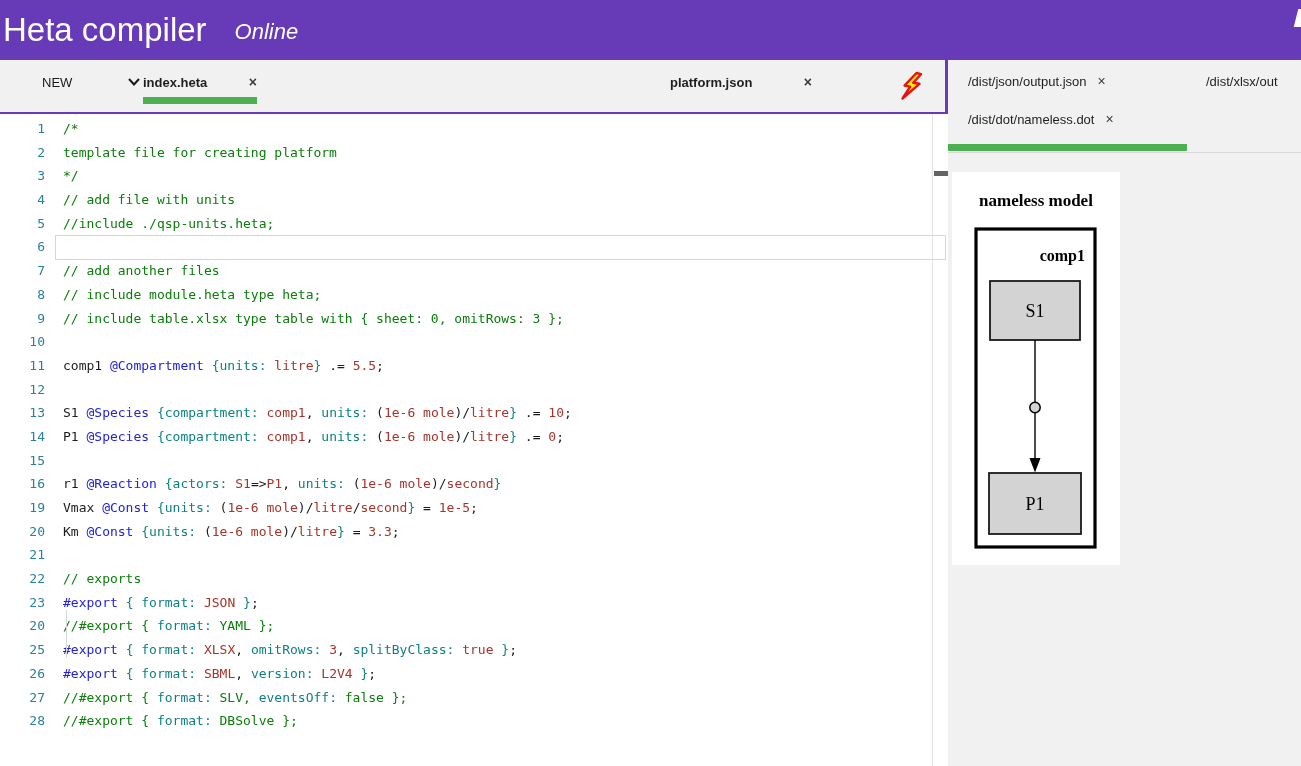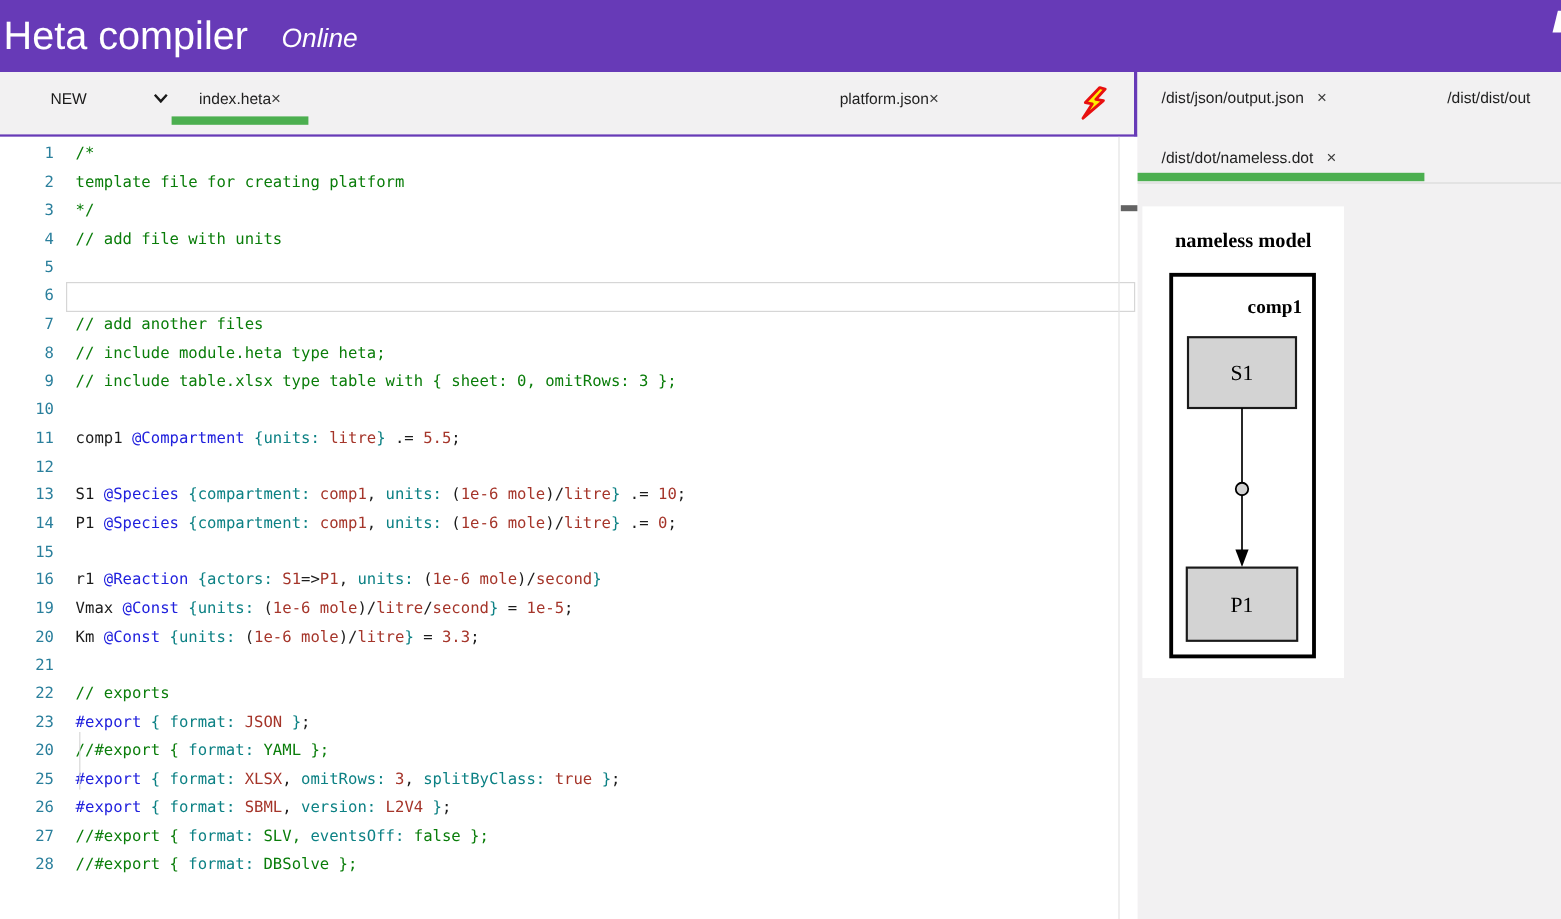--- a/index.html
+++ b/index.html
@@ -24,21 +24,21 @@
     position:absolute; left:0; top:60px; width:948px; height:54px;
     background:#f2f1f2; border-bottom:2px solid #673ab7; border-right:3px solid #673ab7;padding-left:28px;
   }
   .file-select {
     position:absolute; left:40px; top:6px; width:102px; height:32px;
     display:flex; align-items:center; justify-content:space-between;
     font-size:13px; color:#1a1a1a; cursor:pointer; padding:0 2px;
   }
   .tab {
     position:absolute; top:0; height:44px; display:flex; align-items:center;
-    justify-content:center; font-size:13px; color:#1f1f1f; cursor:pointer;
+    justify-content:space-between; font-size:13px; color:#1f1f1f; cursor:pointer;font-weight:bold;
   }
   .tab .close { font-size:14px; color:#3c3c3c; line-height:1; }
   .underline-green { position:absolute; background:#4caf50; }
   .bolt { position:absolute; left:897px; top:11px; width:30px; height:30px; cursor:pointer; }
   
   .editor {
     position:absolute; left:0; top:114px; width:948px; height:652px; background:#ffffff;
     font-family:"DejaVu Sans Mono", monospace; font-size:13px;
   }
   .active-line-box {
@@ -108,21 +108,21 @@
   </svg>
 </div>
 
 <div class="editor">
   <div class="active-line-box"></div>
   <div class="code-area" id="code-area">
       <div class="line-row"><span class="gutter">1</span><span class="code"><span class="t-c">/*</span></span></div>
       <div class="line-row"><span class="gutter">2</span><span class="code"><span class="t-c">template file for creating platform</span></span></div>
       <div class="line-row"><span class="gutter">3</span><span class="code"><span class="t-c">*/</span></span></div>
       <div class="line-row"><span class="gutter">4</span><span class="code"><span class="t-c">// add file with units</span></span></div>
-      <div class="line-row"><span class="gutter">5</span></div>
+      <div class="line-row"><span class="gutter">5</span><span class="code"><span class="t-c">//include ./qsp-units.heta;</span></span></div>
       <div class="line-row"><span class="gutter">6</span><span class="code"></span></div>
       <div class="line-row"><span class="gutter">7</span><span class="code"><span class="t-c">// add another files</span></span></div>
       <div class="line-row"><span class="gutter">8</span><span class="code"><span class="t-c">// include module.heta type heta;</span></span></div>
       <div class="line-row"><span class="gutter">9</span><span class="code"><span class="t-c">// include table.xlsx type table with { sheet: 0, omitRows: 3 };</span></span></div>
       <div class="line-row"><span class="gutter">10</span><span class="code"></span></div>
       <div class="line-row"><span class="gutter">11</span><span class="code"><span class="t-p">comp1 </span><span class="t-a">@Compartment</span><span class="t-p"> </span><span class="t-k">{units:</span><span class="t-p"> </span><span class="t-v">litre</span><span class="t-k">}</span><span class="t-p"> .= </span><span class="t-v">5.5</span><span class="t-p">;</span></span></div>
       <div class="line-row"><span class="gutter">12</span><span class="code"></span></div>
       <div class="line-row"><span class="gutter">13</span><span class="code"><span class="t-p">S1 </span><span class="t-a">@Species</span><span class="t-p"> </span><span class="t-k">{compartment:</span><span class="t-p"> </span><span class="t-v">comp1</span><span class="t-p">, </span><span class="t-k">units:</span><span class="t-p"> (</span><span class="t-v">1e-6 mole</span><span class="t-p">)/</span><span class="t-v">litre</span><span class="t-k">}</span><span class="t-p"> .= </span><span class="t-v">10</span><span class="t-p">;</span></span></div>
       <div class="line-row"><span class="gutter">14</span><span class="code"><span class="t-p">P1 </span><span class="t-a">@Species</span><span class="t-p"> </span><span class="t-k">{compartment:</span><span class="t-p"> </span><span class="t-v">comp1</span><span class="t-p">, </span><span class="t-k">units:</span><span class="t-p"> (</span><span class="t-v">1e-6 mole</span><span class="t-p">)/</span><span class="t-v">litre</span><span class="t-k">}</span><span class="t-p"> .= </span><span class="t-v">0</span><span class="t-p">;</span></span></div>
       <div class="line-row"><span class="gutter">15</span><span class="code"></span></div>
@@ -143,23 +143,23 @@
   <div class="scroll-thumb"></div>
 </div>
 
 <div class="right-panel">
   <div class="right-tabbar" id="right-tabs">
       <div class="rtab" style="left: 7px; top: 0px;">
         <span>/dist/json/output.json</span>
         <span class="close" style="font-size: 14px; color: rgb(60, 60, 60);">×</span>
       </div>
       <div class="rtab" style="left: 245px; top: 0px;">
-        <span>/dist/dist/out</span>
+        <span>/dist/xlsx/out</span>
       </div>
-      <div class="rtab" style="left: 7px; top: 50px;">
+      <div class="rtab" style="left: 7px; top: 38px;">
         <span>/dist/dot/nameless.dot</span>
         <span class="close" style="font-size: 14px; color: rgb(60, 60, 60);">×</span>
       </div>
       <div class="underline-green" style="left: 0px; top: 84px; width: 239px; height: 7px;"></div>
     </div>
 
   <div class="diagram-card">
     <svg width="168" height="393" viewBox="0 0 168 393">
       <text x="84" y="34" text-anchor="middle" font-family="Liberation Serif, DejaVu Serif, serif" font-size="17" font-weight="bold" fill="#000000">nameless model</text>
       <rect x="24" y="57" width="119" height="318" fill="none" stroke="#000000" stroke-width="3.2"></rect>

